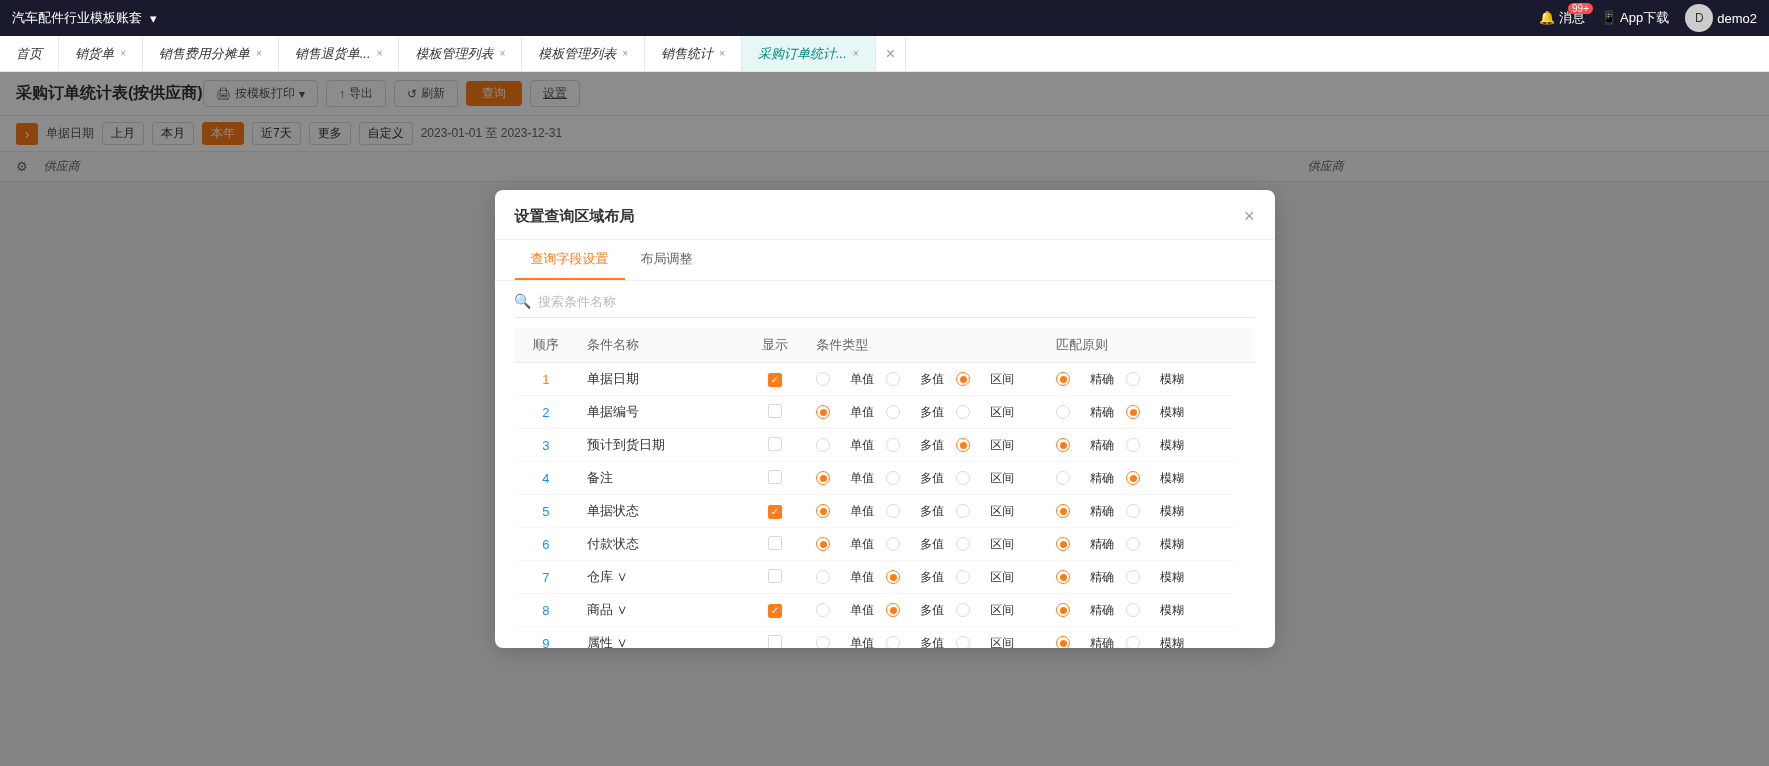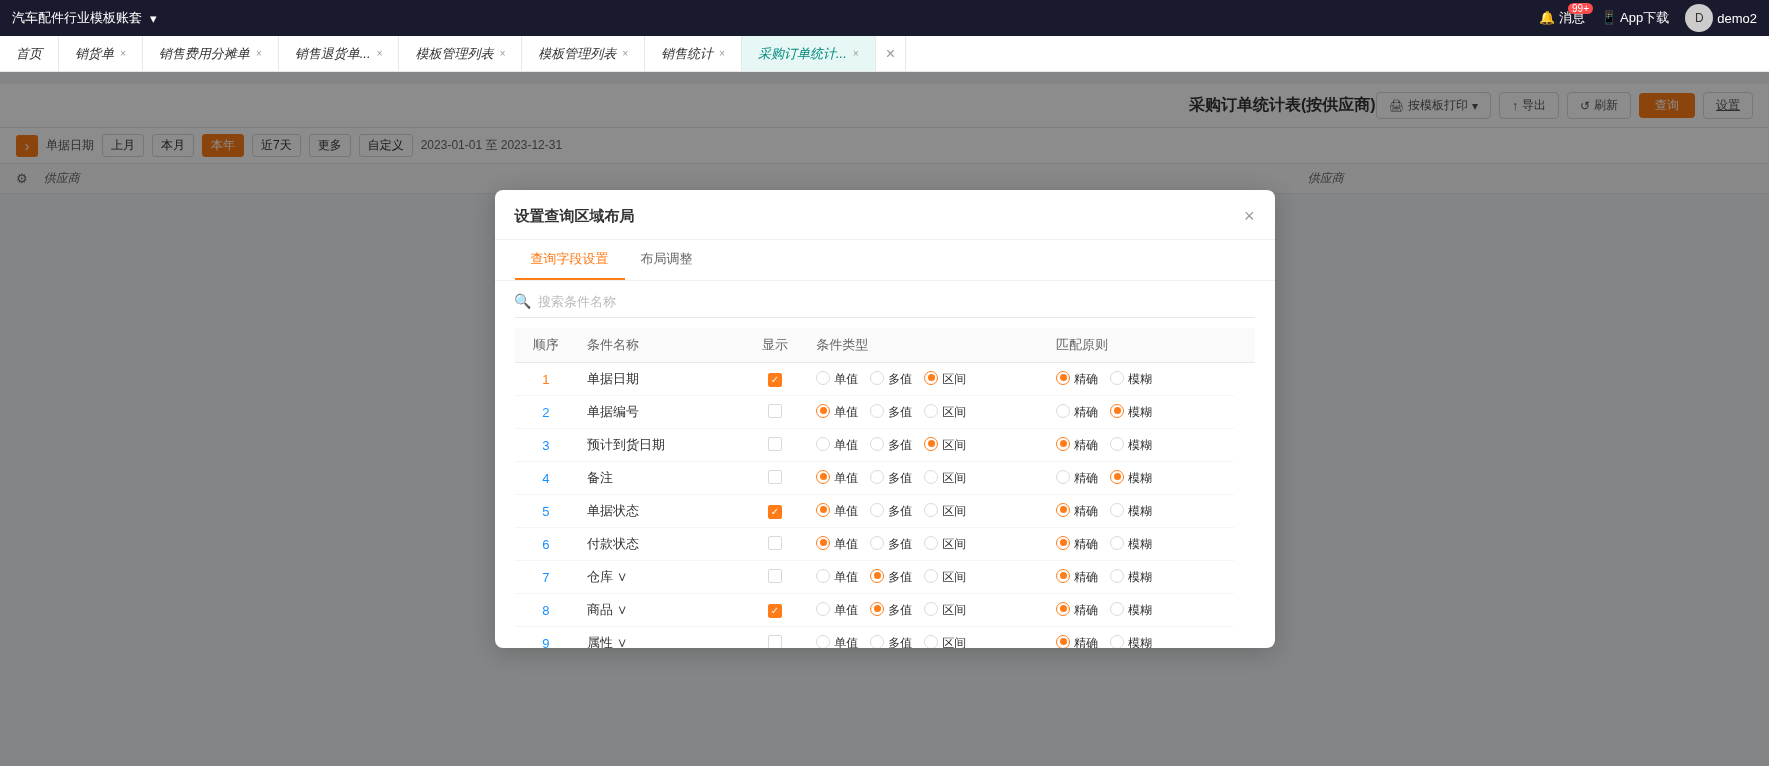--- a/index.html
+++ b/index.html
@@ -53,23 +53,22 @@
       height: calc(766px - 36px - 36px);
       background: #f0f2f5;
       overflow: hidden;
     }
 
     .page-header {
       background: #fff;
       padding: 8px 16px;
       display: flex;
       align-items: center;
-      justify-content: flex-end;
+      justify-content: flex-start;
       border-bottom: 1px solid #e8e8e8;
-      margin-top: 12px;
     }
     .page-title { font-size: 16px; font-weight: 600; color: #333; }
     .page-actions { display: flex; gap: 8px; align-items: center; }
     .btn-print { background: #fff; border: 1px solid #d9d9d9; padding: 4px 12px; border-radius: 4px; cursor: pointer; color: #555; font-size: 12px; display: flex; align-items: center; gap: 4px; }
     .btn-export { background: #fff; border: 1px solid #d9d9d9; padding: 4px 12px; border-radius: 4px; cursor: pointer; color: #555; font-size: 12px; display: flex; align-items: center; gap: 4px; }
     .btn-refresh { background: #fff; border: 1px solid #d9d9d9; padding: 4px 12px; border-radius: 4px; cursor: pointer; color: #555; font-size: 12px; display: flex; align-items: center; gap: 4px; }
     .btn-query { background: #ff7c18; border: none; padding: 4px 16px; border-radius: 4px; cursor: pointer; color: #fff; font-size: 12px; }
     .btn-settings { background: #fff; border: 1px solid #d9d9d9; padding: 4px 12px; border-radius: 4px; cursor: pointer; color: #555; font-size: 12px; text-decoration: underline; }
 
     .filter-bar {
@@ -207,21 +206,21 @@
       background: #ff7c18;
       border-color: #ff7c18;
     }
     .checkbox-custom.checked::after {
       content: '✓';
       color: #fff;
       font-size: 10px;
     }
 
     .radio-group { display: flex; align-items: center; gap: 12px; }
-    .radio-item { display: flex; gap: 4px; cursor: pointer; white-space: nowrap; }
+    .radio-item { display: flex; align-items: center; gap: 20px; cursor: pointer; white-space: nowrap; }
     .radio-outer {
       width: 14px; height: 14px;
       border-radius: 50%;
       border: 1px solid #d9d9d9;
       display: inline-flex;
       align-items: center;
       justify-content: center;
       background: #fff;
     }
     .radio-outer.checked {

